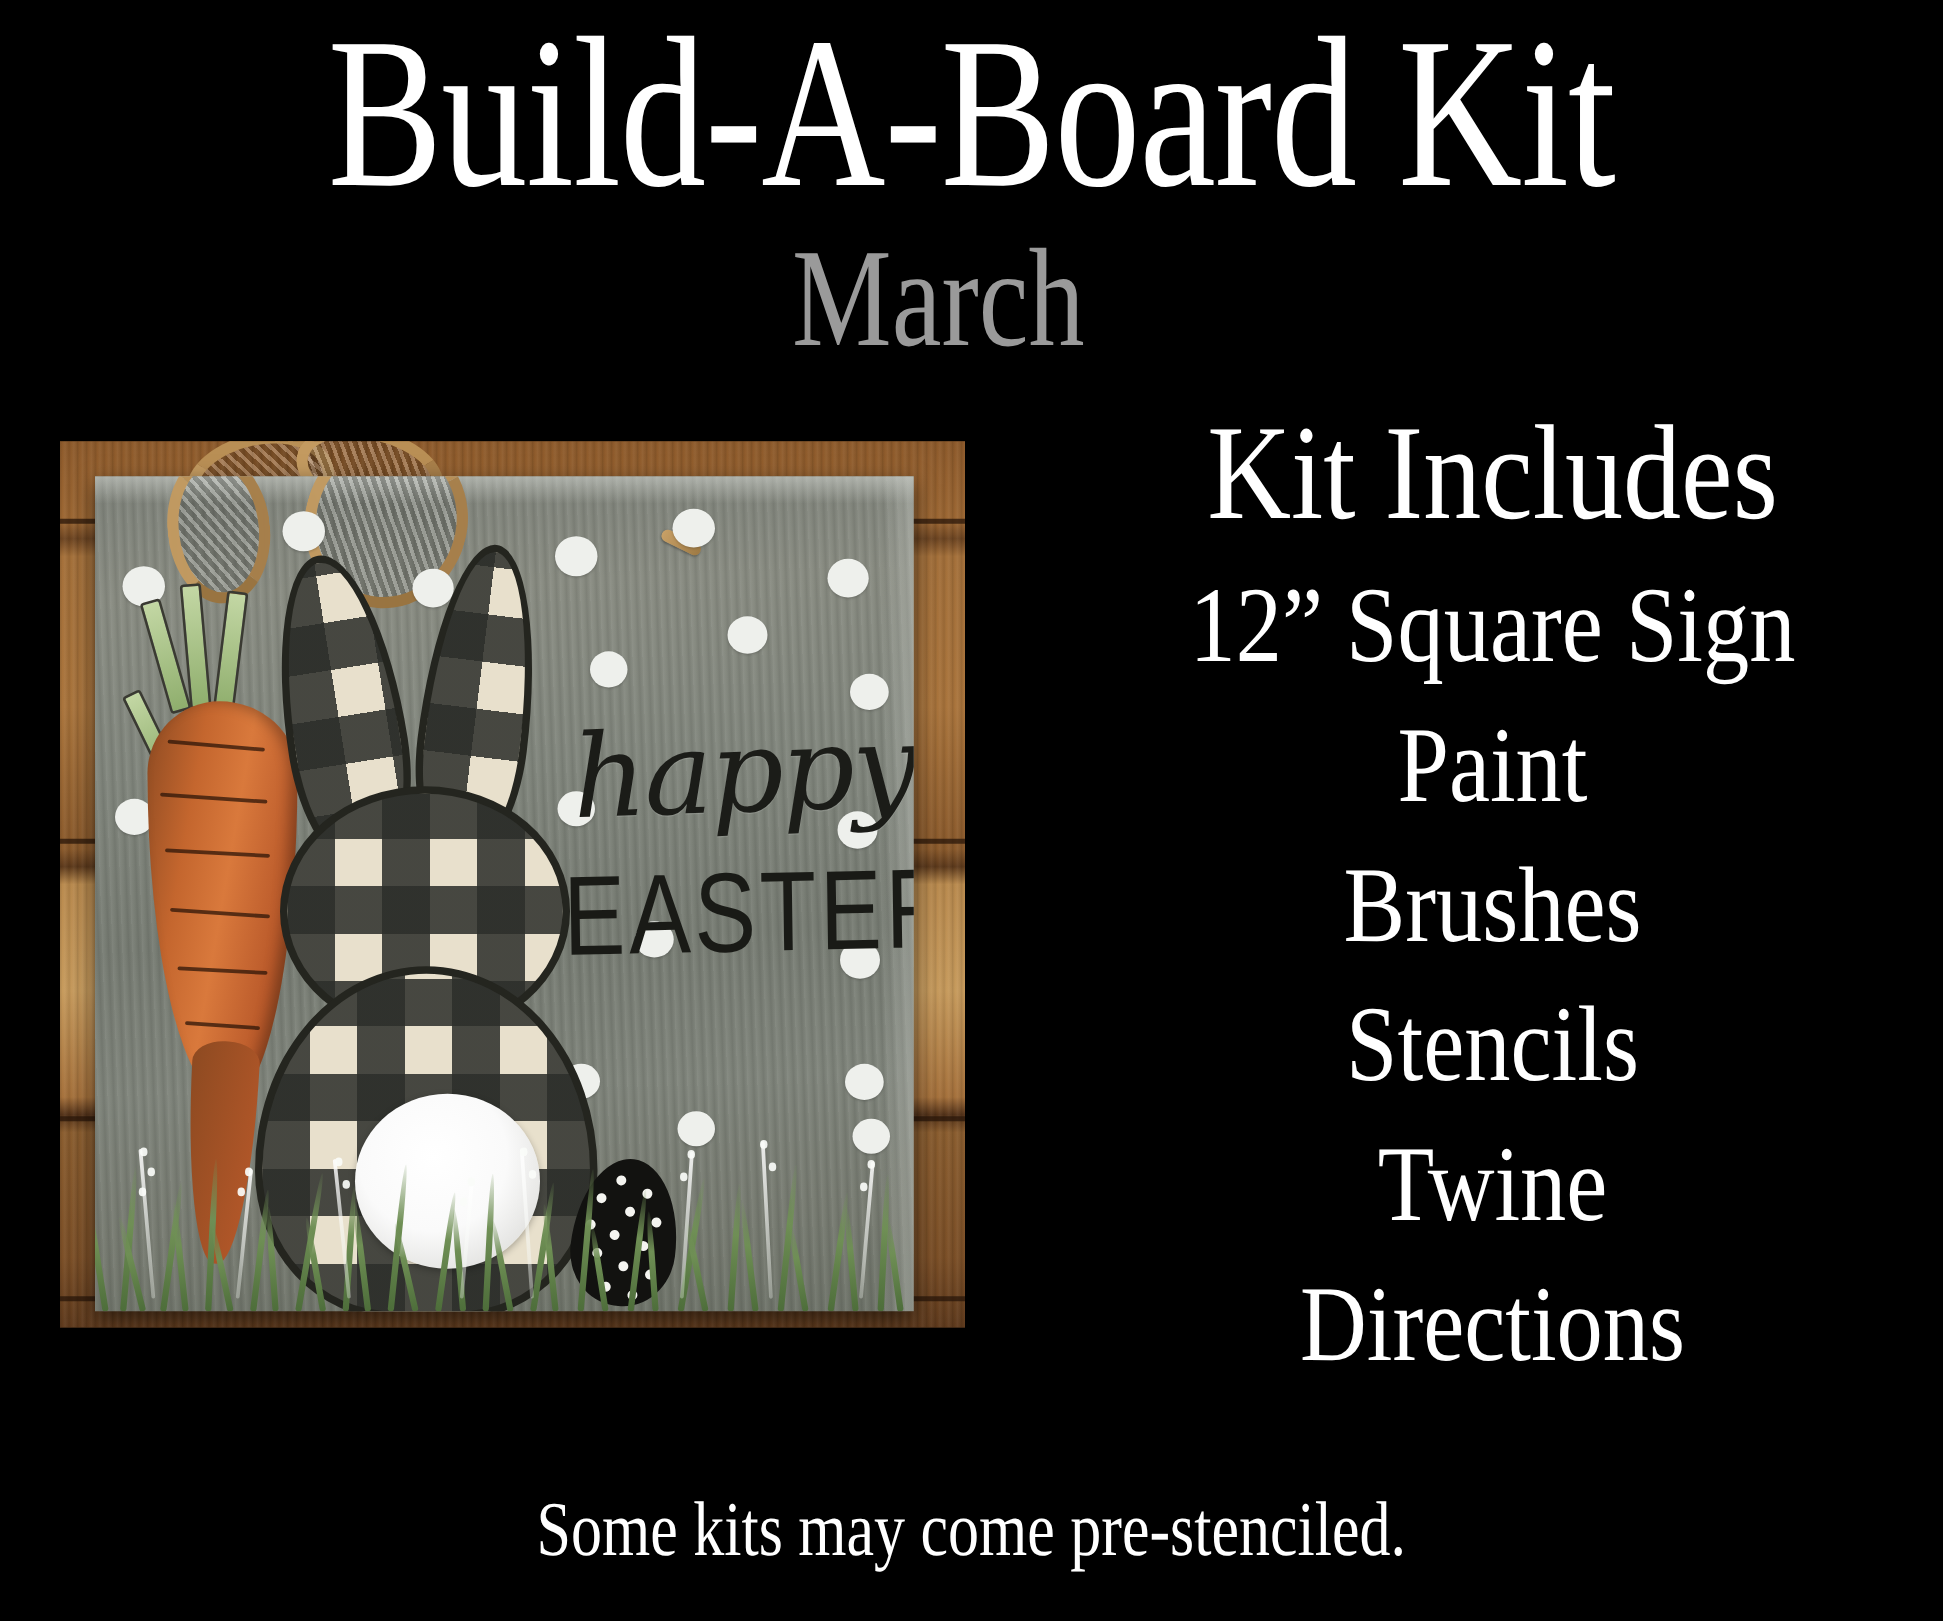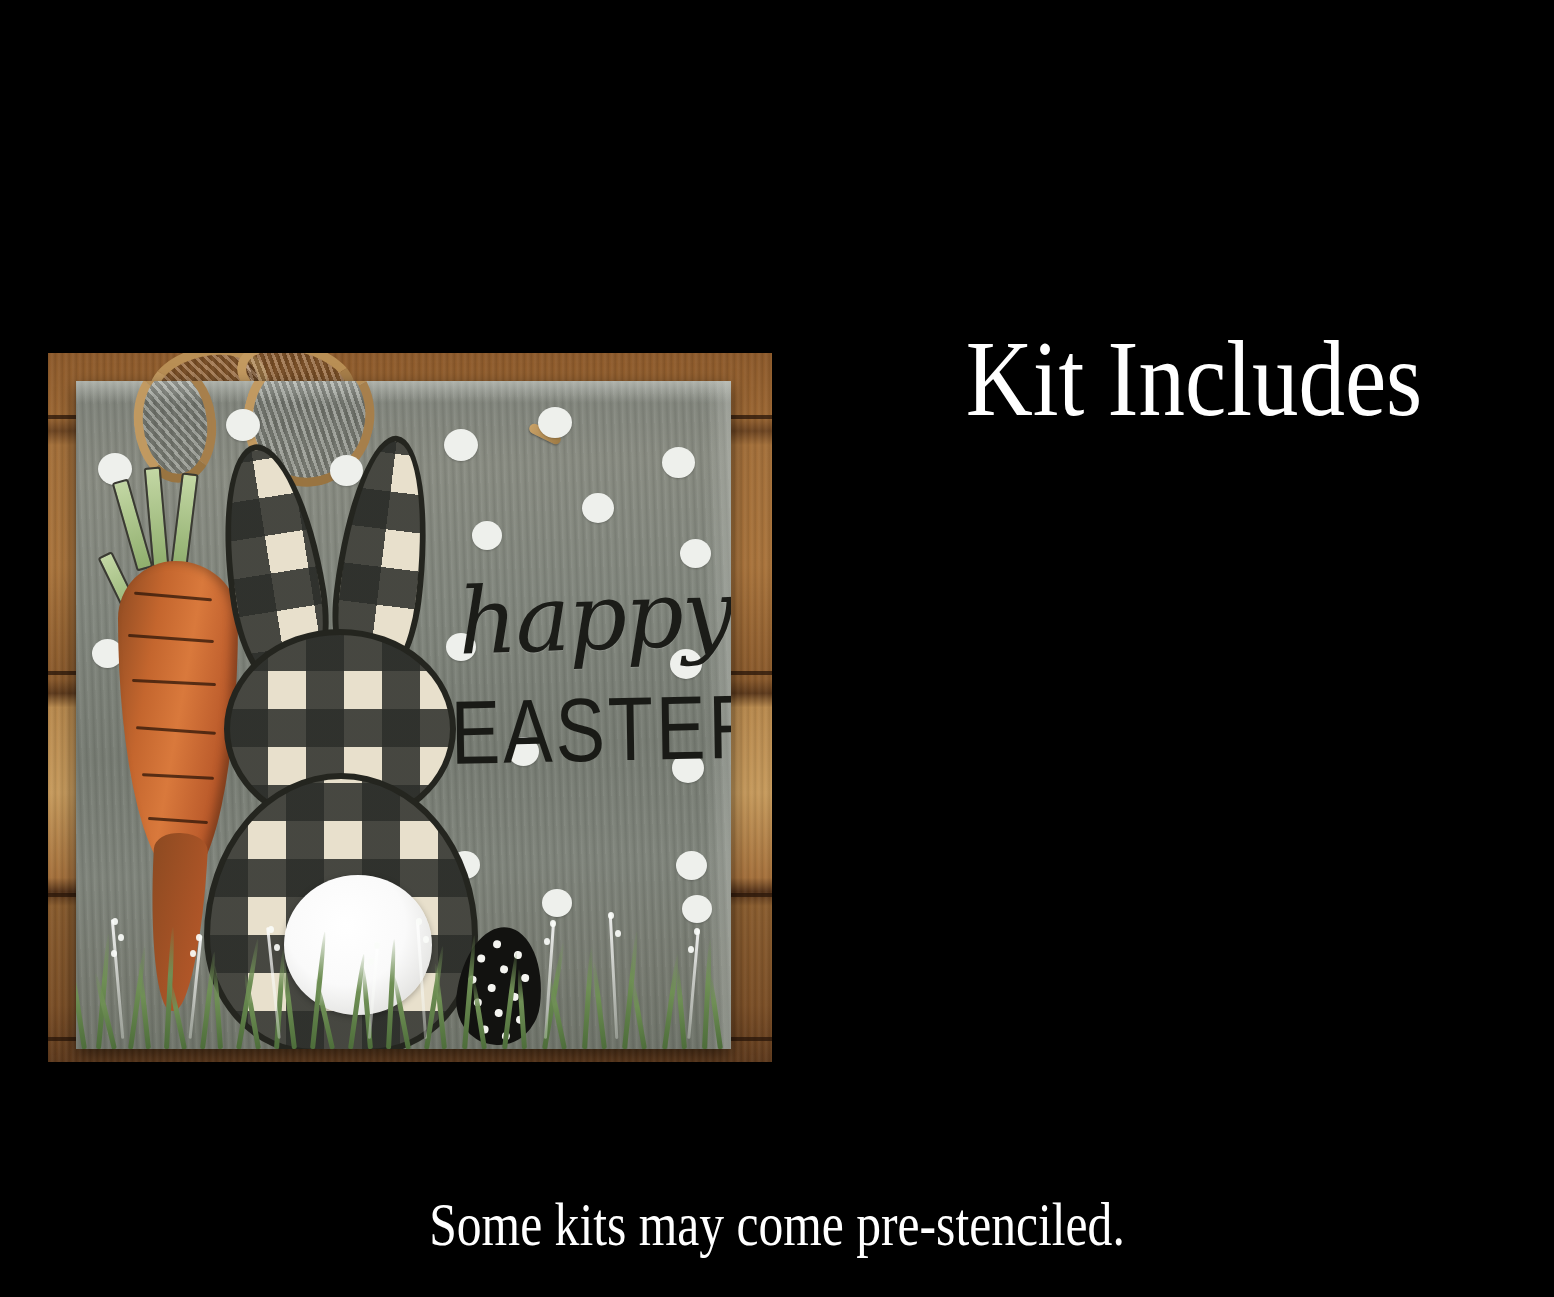--- a/index.html
+++ b/index.html
@@ -296,20 +296,24 @@
     border-radius:6px;
     transform:rotate(26deg);
     box-shadow:0 1px 2px rgba(0,0,0,0.35);
   }
 </style>
 </head>
 <body>
 
 <div id="page-root">
 
+  <div class="headline">
+    <span class="title-main">Build-A-Board Kit</span>
+    <span class="title-sub">March</span>
+  </div>
 
   <div class="photo">
 
     <div class="wood"></div>
     <div class="wood-seam" style="top:62px;"></div>
     <div class="wood-seam" style="top:318px;"></div>
     <div class="wood-seam" style="top:540px;"></div>
     <div class="wood-seam" style="top:684px;"></div>
 
     <div class="twine" style="left:92px; top:-6px; width:230px; height:70px;">
@@ -451,17 +455,25 @@
         <div class="sprig-bud" style="left:539px; bottom:112px;"></div>
         <div class="sprig" style="left:616px; height:110px; transform:rotate(5deg);"></div>
         <div class="sprig-bud" style="left:618px; bottom:114px;"></div>
         <div class="sprig-bud" style="left:612px; bottom:96px;"></div>
       </div>
     </div>
   </div>
 
   <div class="kit-column">
     <span class="kit-heading">Kit Includes</span>
+    <ul class="kit-list">
+      <li>12” Square Sign</li>
+      <li>Paint</li>
+      <li>Brushes</li>
+      <li>Stencils</li>
+      <li>Twine</li>
+      <li>Directions</li>
+    </ul>
   </div>
 
   <div class="disclaimer">Some kits may come pre-stenciled.</div>
 
 </div>
 
 </body></html>

